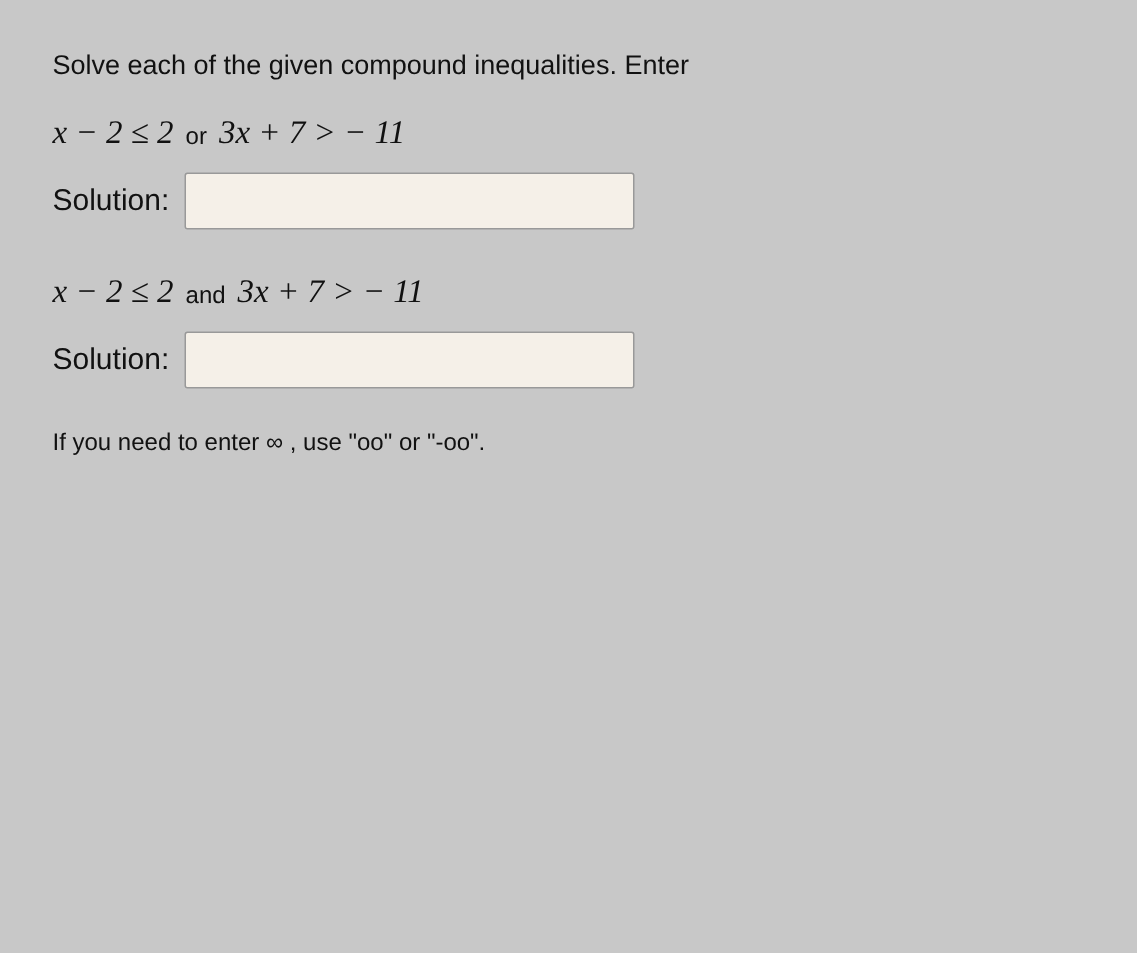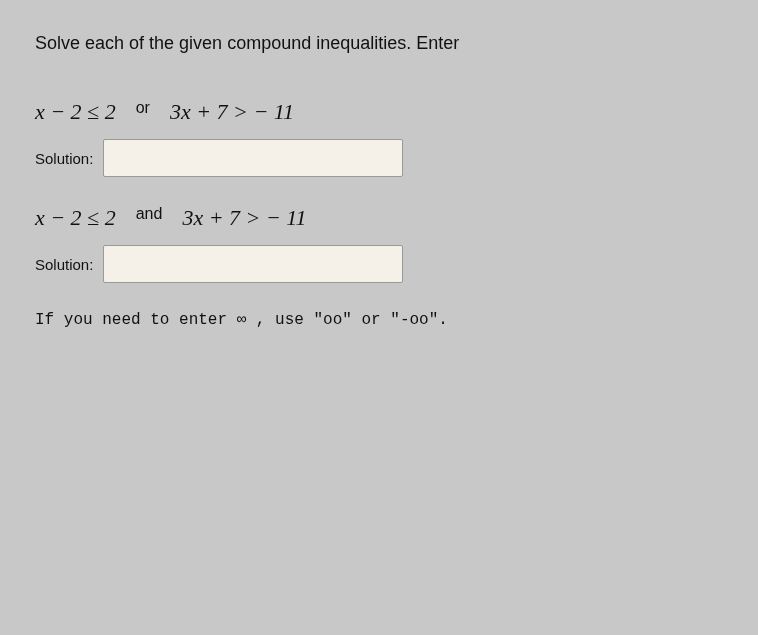--- a/index.html
+++ b/index.html
@@ -22,52 +22,52 @@
 
     .page-container {
       width: 100%;
       max-width: 690px;
     }
 
     .instructions {
       font-size: 18px;
       line-height: 1.5;
       color: #111;
-      margin-bottom: 42px;
+      margin-bottom: 18px;
       font-family: Arial, sans-serif;
     }
 
     .problem-block {
       margin-bottom: 28px;
     }
 
     .equation-line {
       font-size: 22px;
       color: #111;
       margin-bottom: 14px;
       display: flex;
-      align-items: flex-start;
-      gap: 20px;
+      align-items: flex-end;
+      gap: 8px;
       font-style: italic;
     }
 
     .equation-line .connector {
       font-style: normal;
       font-family: Arial, sans-serif;
       font-size: 16px;
     }
 
     .solution-row {
       display: flex;
       align-items: center;
       gap: 10px;
     }
 
     .solution-label {
-      font-size: 15px;
+      font-size: 20px;
       color: #111;
       font-family: Arial, sans-serif;
       white-space: nowrap;
       text-align: right;
     }
 
     .solution-input {
       width: 300px;
       height: 38px;
       background-color: #f5f0e8;
@@ -75,21 +75,21 @@
       border-radius: 2px;
       padding: 4px 8px;
       font-size: 16px;
       outline: none;
     }
 
     .hint-text {
       font-size: 16px;
       color: #111;
       margin-top: 20px;
-      font-family: Liberation Mono, monospace;
+      font-family: Liberation Sans, sans-serif;
     }
 
     .inf-symbol {
       font-style: normal;
     }
   </style>
 </head>
 <body>
 
 <div class="page-container">

